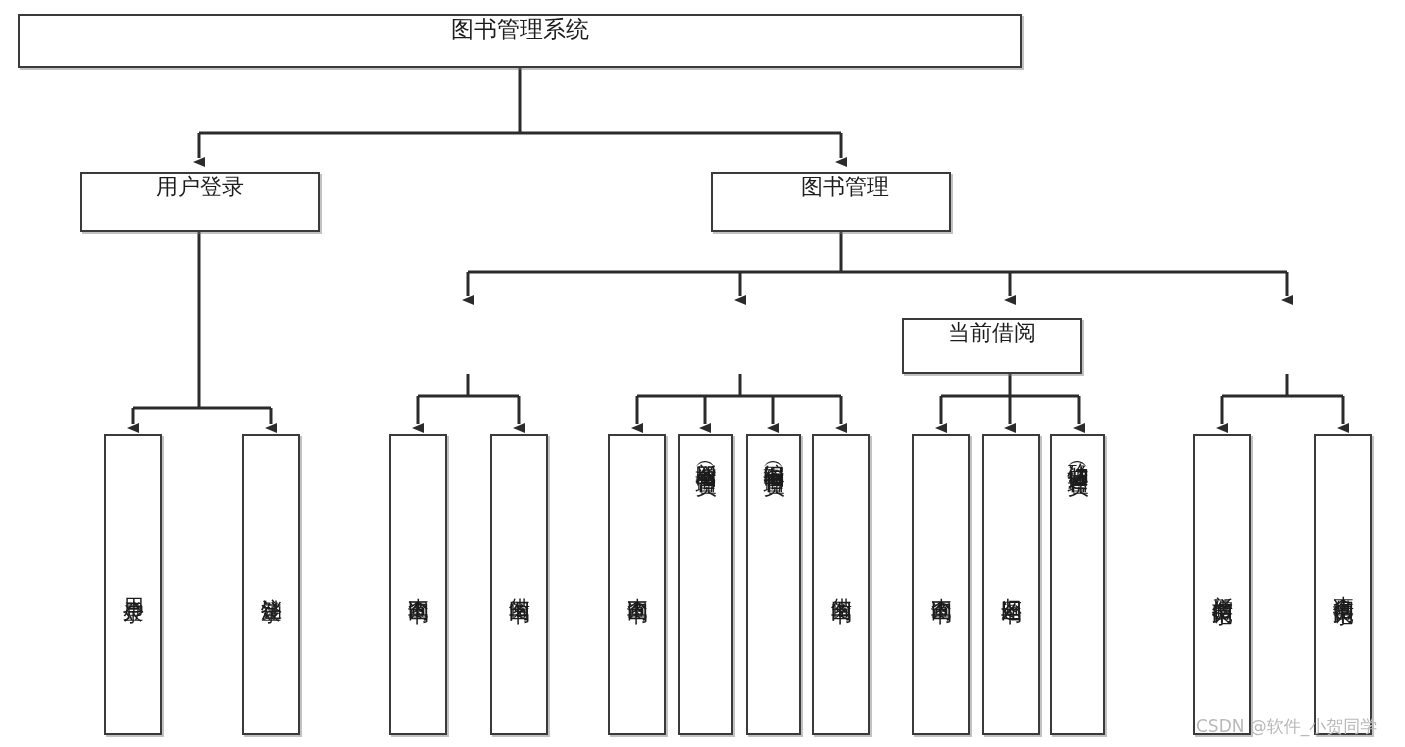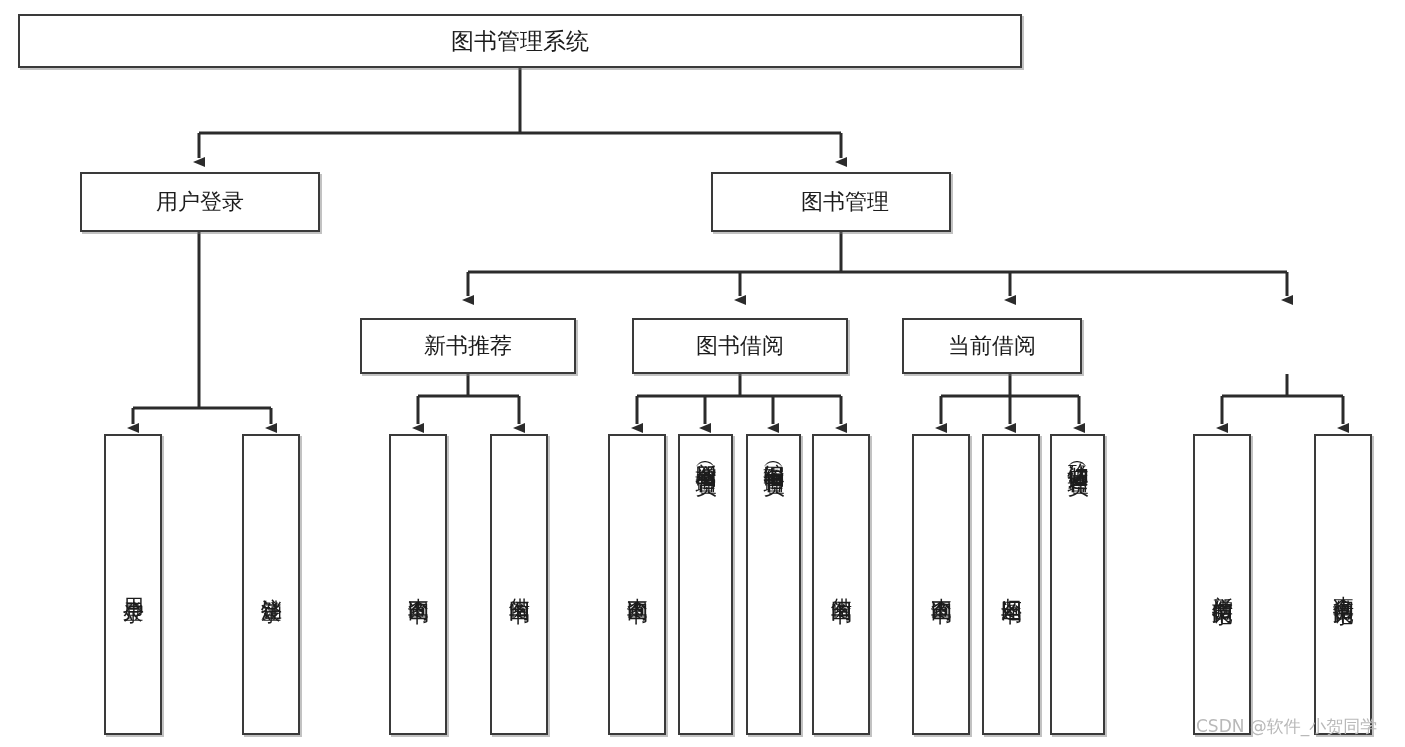--- a/index.html
+++ b/index.html
@@ -26,21 +26,20 @@
     height: 747px;
     pointer-events: none;
   }
   .node {
     position: absolute;
     box-sizing: border-box;
     background: #ffffff;
     border: 2px solid #3a3a3a;
     box-shadow: 2px 2px 0 rgba(120,120,120,0.45);
     display: flex;
-    align-items: center;
     justify-content: center;
     color: #1c1c1c;
   }
   .node .label {
     display: block;
     text-align: center;
     line-height: 1.15;
     white-space: nowrap;
   }
   
@@ -138,26 +137,20 @@
     <span class="label">图书管理系统</span>
   </div>
 
   <div class="node horiz" style="left:80px; top:172px; width:240px; height:60px;">
     <span class="label">用户登录</span>
   </div>
   <div class="node horiz" style="left:711px; top:172px; width:240px; height:60px;padding-left:28px;">
     <span class="label">图书管理</span>
   </div>
 
-  <div class="node horiz" style="left:360px; top:318px; width:216px; height:56px;">
-    <span class="label">新书推荐</span>
-  </div>
-  <div class="node horiz" style="left:632px; top:318px; width:216px; height:56px;">
-    <span class="label">图书借阅</span>
-  </div>
   <div class="node horiz" style="left:902px; top:318px; width:180px; height:56px;">
     <span class="label">当前借阅</span>
   </div>
 
   <div class="node vert centered" style="left:104px; top:434px; width:58px; height:301px;">
     <span class="label">用户登录</span>
   </div>
   <div class="node vert centered" style="left:242px; top:434px; width:58px; height:301px;">
     <span class="label">注销登录</span>
   </div>

